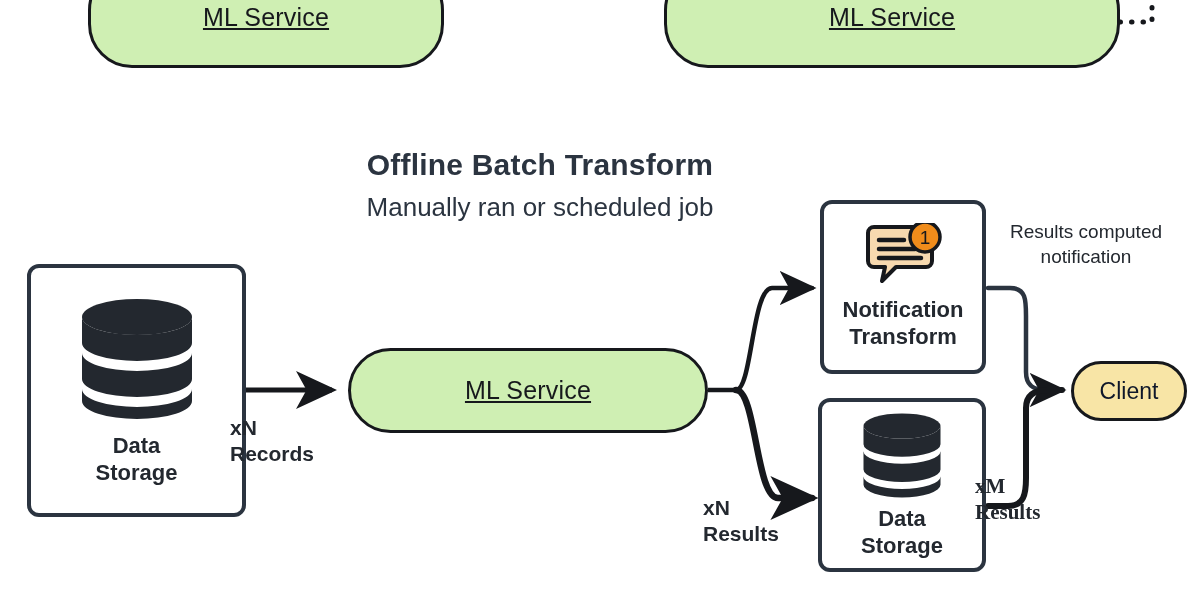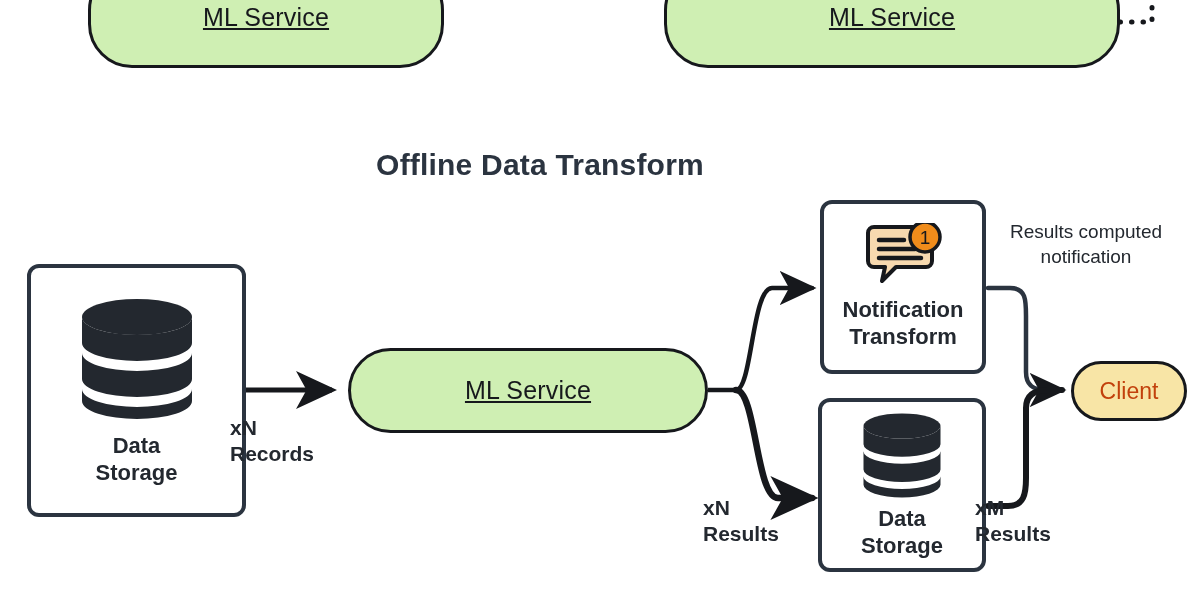--- a/index.html
+++ b/index.html
@@ -56,21 +56,21 @@
     line-height: 1.22;
     text-align: center;
   }
   .client {
     background: #f8e5a6;
     border: 3px solid #16181c;
     border-radius: 32px;
   }
   .client .label {
     font-size: 23px;
-    color: #c2410c;
+    color: #0f172a;
   }
   .title-block {
     position: absolute;
     text-align: center;
   }
   .title {
     font-size: 30px;
     font-weight: 700;
     color: #2b3440;
     letter-spacing: .2px;
@@ -154,21 +154,22 @@
 
   <div class="node pill" style="left:88px; top:-34px; width:356px; height:102px;">
     <span class="label">ML Service</span>
   </div>
 
   <div class="node pill" style="left:664px; top:-34px; width:456px; height:102px;">
     <span class="label">ML Service</span>
   </div>
 
   <div class="title-block" style="left:280px; top:148px; width:520px;">
-    <div class="title">Offline Data Transform</div>
+    <div class="title">Offline Batch Transform</div>
+    <div class="subtitle">Manually ran or scheduled job</div>
   </div>
 
   <div class="node card" style="left:27px; top:264px; width:219px; height:253px;">
     <span class="icon-wrap">
       <svg width="120" height="124" viewBox="0 0 120 124" aria-hidden="true">
         <g fill="#23282f">
           <ellipse cx="60" cy="22" rx="55" ry="18"></ellipse>
           <path d="M5,22 v26 a55,18 0 0 0 110,0 v-26 a55,18 0 0 1 -110,0 z"></path>
           <path d="M5,58 v26 a55,18 0 0 0 110,0 v-26 a55,18 0 0 1 -110,0 z"></path>
           <path d="M5,94 v12 a55,18 0 0 0 110,0 v-12 a55,18 0 0 1 -110,0 z"></path>
@@ -217,19 +218,19 @@
   <div class="node client" style="left:1071px; top:361px; width:116px; height:60px;">
     <span class="label">Client</span>
   </div>
 
   <div class="edge-label" style="left:230px; top:415px; width:138px;">xN
 Records</div>
 
   <div class="edge-label" style="left:703px; top:495px; width:130px;">xN
 Results</div>
 
-  <div class="edge-label" style="left:975px; top:495px; width:130px;">xM
+  <div class="edge-label" style="left:975px; top:473px; width:130px;font-family:Liberation Serif, serif;">xM
 Results</div>
 
   <div class="note-label" style="left:988px; top:220px; width:196px;">Results computed
 notification</div>
 
 </div>
 
 </body></html>

